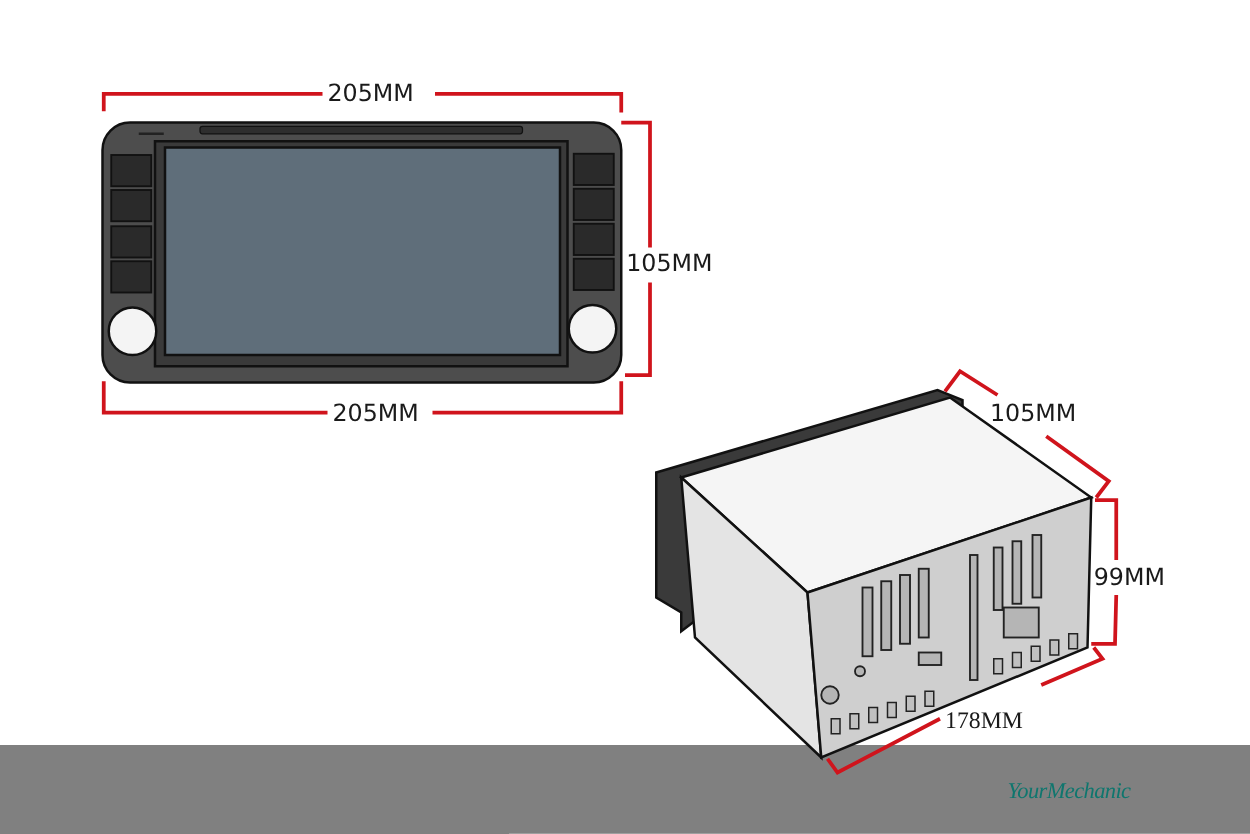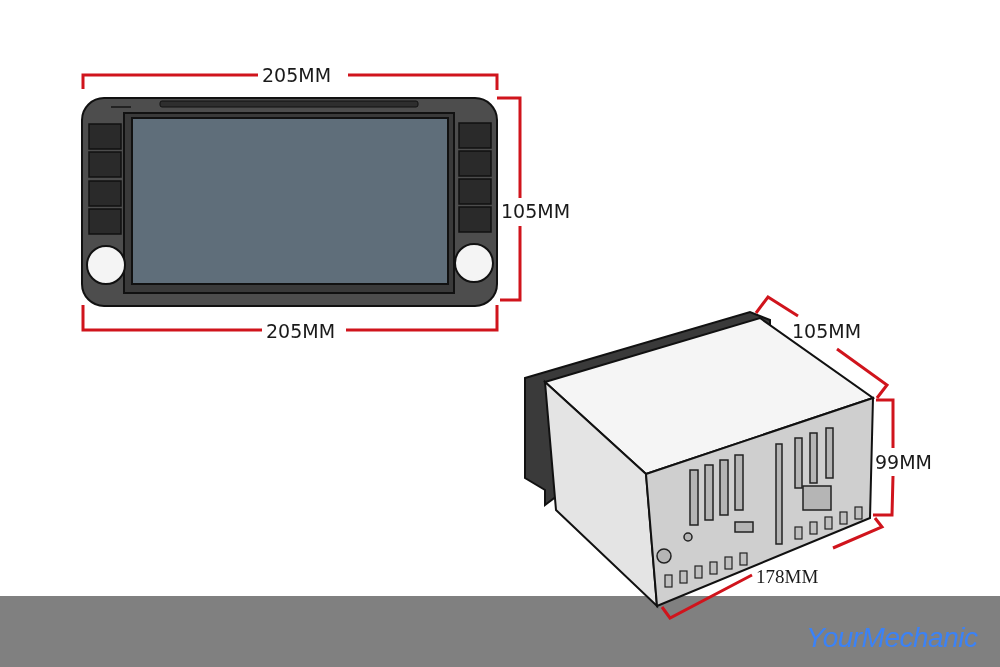--- a/index.html
+++ b/index.html
@@ -1,20 +1,20 @@
 <!DOCTYPE html>
 <html><head>
 <meta charset="utf-8">
 <style>
   html,body{margin:0;padding:0;}
   body{width:1000px;height:667px;position:relative;overflow:hidden;background:#ffffff;font-family:"DejaVu Sans",sans-serif;}
   #canvas{position:absolute;left:0;top:0;width:1000px;height:667px;}
   .floor{position:absolute;left:0;top:596px;width:1000px;height:71px;background:#808080;}
   .label{position:absolute;font-family:"DejaVu Sans",sans-serif;font-size:19px;color:#1a1a1a;letter-spacing:0px;background:transparent;white-space:nowrap;}
-  .logo{position:absolute;left:806px;top:622px;font-family:Liberation Sans, sans-serif;font-style:italic;font-size:28px;color:#3b82f6;letter-spacing:-0.5px;}
+  .logo{position:absolute;left:806px;top:622px;font-family:Liberation Serif, serif;font-style:italic;font-size:18px;color:#0f766e;letter-spacing:-0.5px;}
 </style>
 </head>
 <body>
 
 <div id="canvas">
   <div class="floor"></div>
 
   <svg width="1000" height="667" style="position:absolute;left:0;top:0">
 
     <g>

